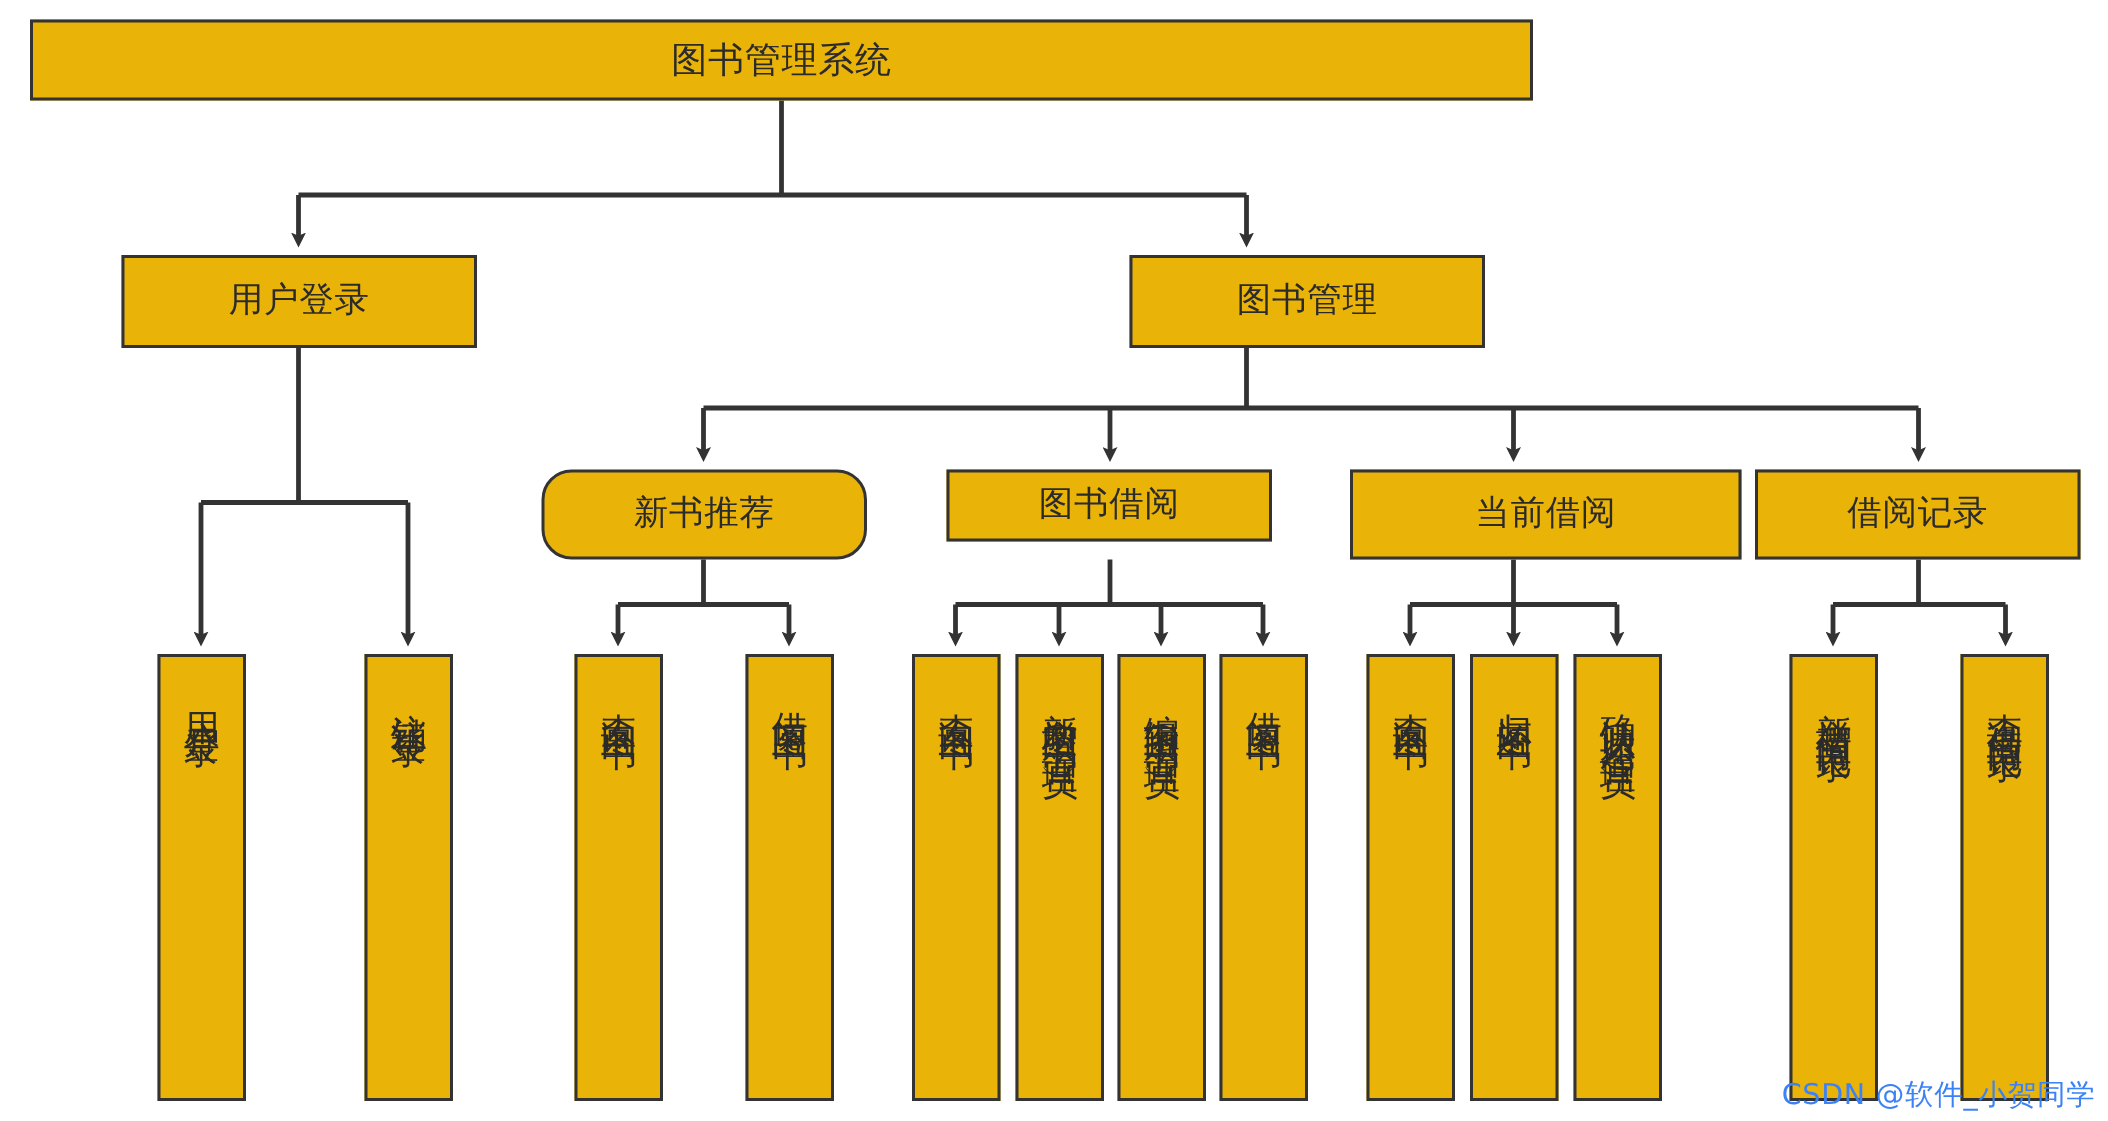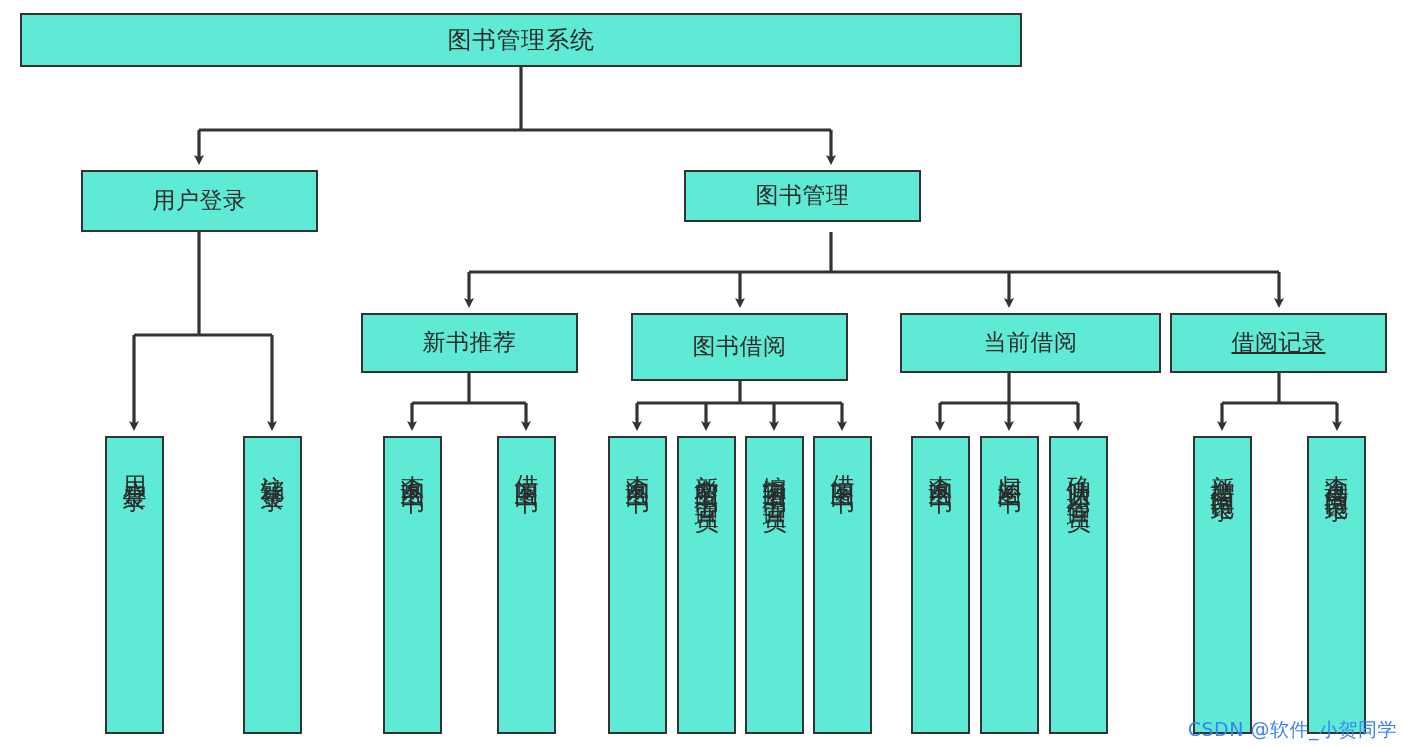--- a/index.html
+++ b/index.html
@@ -21,21 +21,21 @@
   #edges-layer {
     position: absolute;
     left: 0;
     top: 0;
     width: 1405px;
     height: 747px;
   }
   .node {
     position: absolute;
     box-sizing: border-box;
-    background: #5eead4;
+    background: #eab308;
     border: 2px solid #333333;
     display: flex;
     align-items: center;
     justify-content: center;
     color: #2b2b2b;
     z-index: 2;
   }
   .node .label {
     display: block;
     text-align: center;
@@ -125,34 +125,34 @@
     </g>
   </svg>
 
   <div class="node horizontal root" style="left:20px; top:13px; width:1002px; height:54px;">
     <span class="label">图书管理系统</span>
   </div>
 
   <div class="node horizontal" style="left:81px; top:170px; width:237px; height:62px;">
     <span class="label">用户登录</span>
   </div>
-  <div class="node horizontal" style="left:684px; top:170px; width:237px; height:52px;">
+  <div class="node horizontal" style="left:753px; top:170px; width:237px; height:62px;">
     <span class="label">图书管理</span>
   </div>
 
-  <div class="node horizontal" style="left:361px; top:313px; width:217px; height:60px;">
+  <div class="node horizontal" style="left:361px; top:313px; width:217px; height:60px;border-radius:20px;">
     <span class="label">新书推荐</span>
   </div>
-  <div class="node horizontal" style="left:631px; top:313px; width:217px; height:68px;">
+  <div class="node horizontal" style="left:631px; top:313px; width:217px; height:48px;">
     <span class="label">图书借阅</span>
   </div>
   <div class="node horizontal" style="left:900px; top:313px; width:261px; height:60px;">
     <span class="label">当前借阅</span>
   </div>
-  <div class="node horizontal" style="left:1170px; top:313px; width:217px; height:60px;text-decoration:underline;">
+  <div class="node horizontal" style="left:1170px; top:313px; width:217px; height:60px;">
     <span class="label">借阅记录</span>
   </div>
 
   <div class="node vertical" style="left:105px; top:436px; width:59px; height:298px;">
     <span class="label">用户登录</span>
   </div>
   <div class="node vertical" style="left:243px; top:436px; width:59px; height:298px;">
     <span class="label">注销登录</span>
   </div>
 

